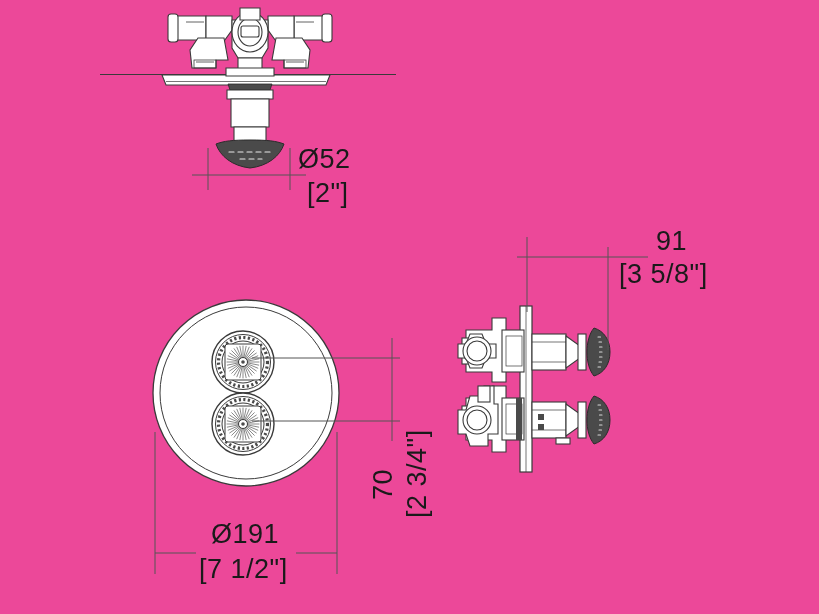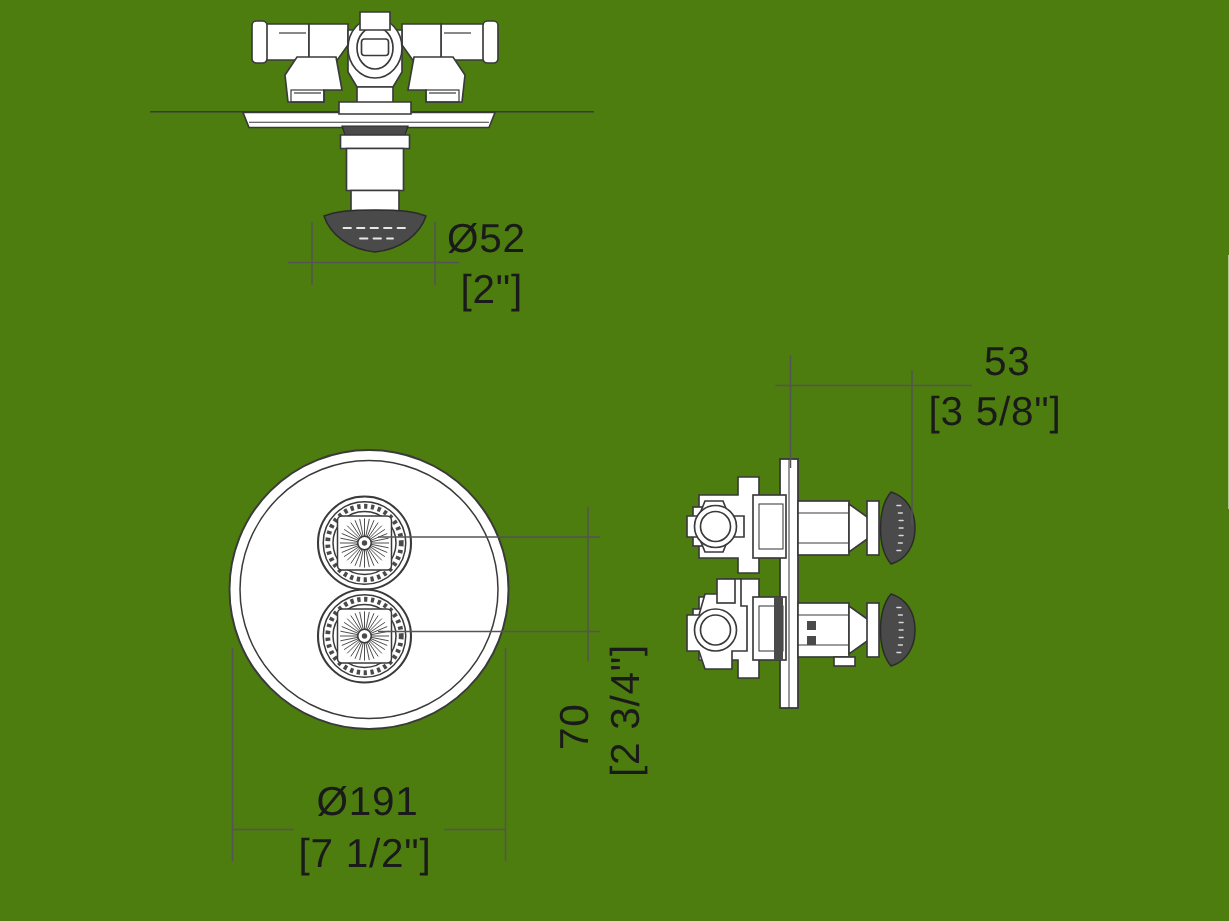--- a/index.html
+++ b/index.html
@@ -8,21 +8,21 @@
     padding: 0;
     background: #ffffff;
   }
   body {
     font-family: "Liberation Sans", sans-serif;
   }
   #sheet {
     position: relative;
     width: 819px;
     height: 614px;
-    background: #4d7c0f;
+    background: #ec4899;
     overflow: hidden;
   }
   #sheet svg {
     position: absolute;
     top: 0;
     left: 0;
     display: block;
   }
   .dimtext {
     position: absolute;
@@ -261,21 +261,21 @@
         <line x1="527" y1="237" x2="527" y2="312"></line>
         <line x1="608" y1="247" x2="608" y2="350"></line>
         <line x1="517" y1="257" x2="648" y2="257"></line>
       </g>
     </g>
   </svg>
 
   <div class="dimtext" style="left:298px; top:146px;">Ø52</div>
   <div class="dimtext" style="left:307px; top:180px;">[2"]</div>
 
-  <div class="dimtext" style="left:656px; top:228px;">53</div>
+  <div class="dimtext" style="left:656px; top:228px;">91</div>
   <div class="dimtext" style="left:619px; top:261px;">[3 5/8"]</div>
 
   <div class="dimtext rot" style="left:370px; top:500px;">70</div>
   <div class="dimtext rot" style="left:404px; top:518px;">[2 3/4"]</div>
 
   <div class="dimtext" style="left:211px; top:521px;text-align:center;">Ø191</div>
   <div class="dimtext" style="left:199px; top:556px;">[7 1/2"]</div>
 
 </div>
 

